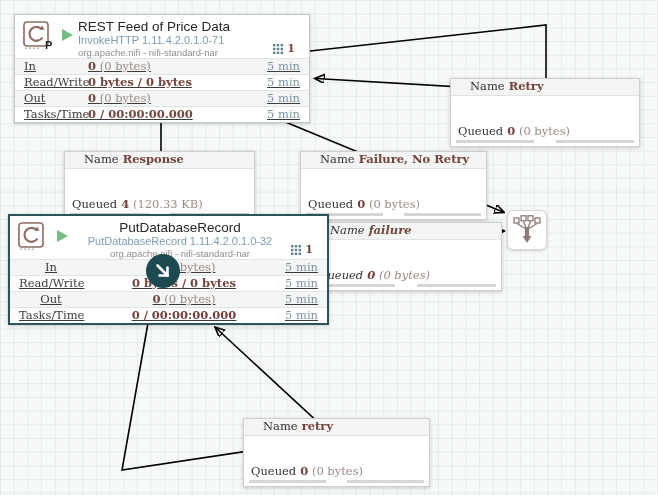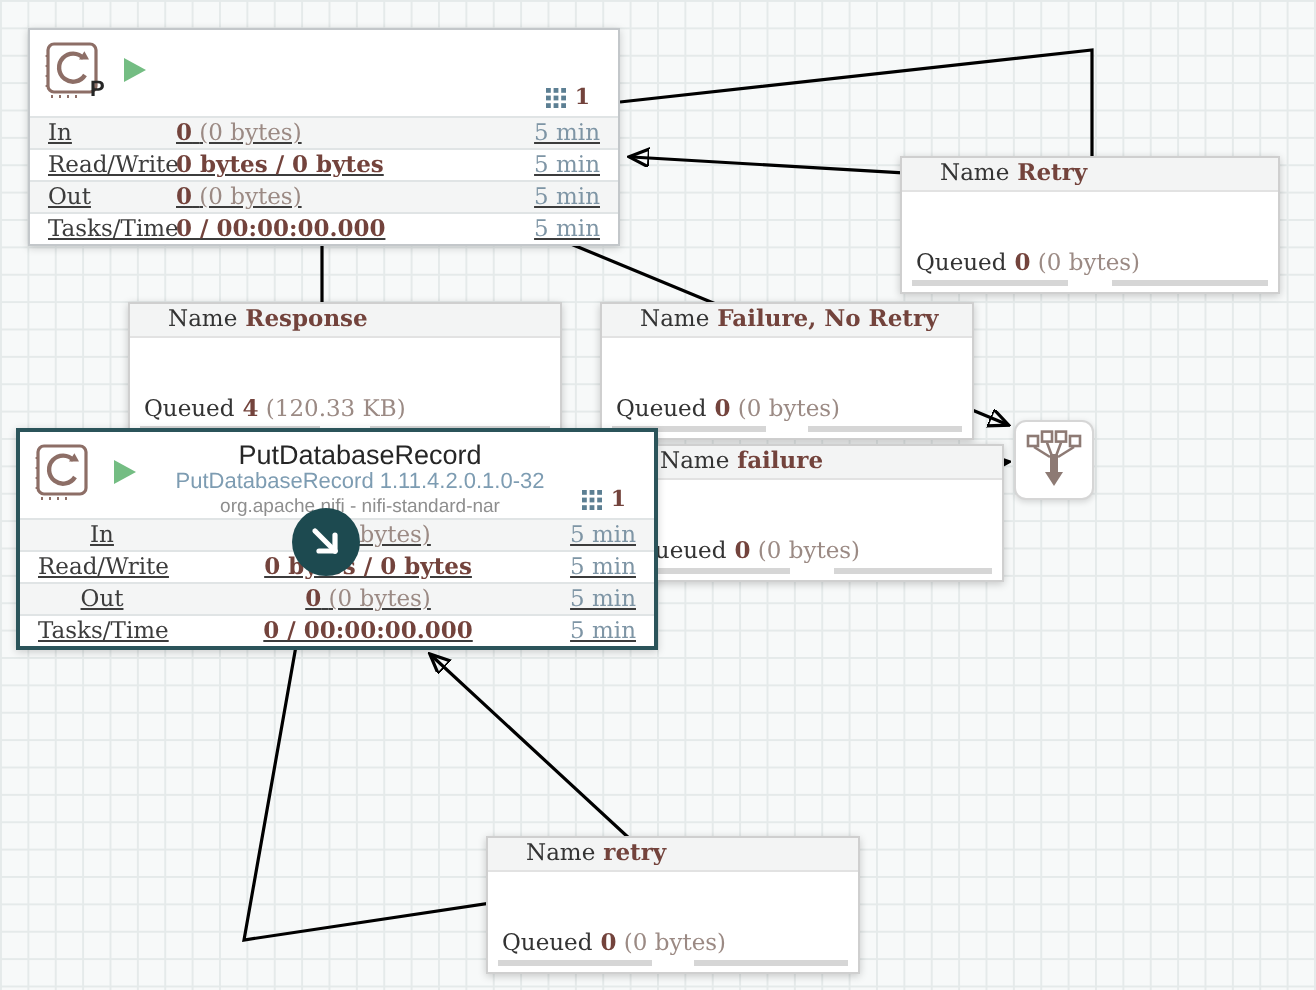--- a/index.html
+++ b/index.html
@@ -109,39 +109,39 @@
 
   <div class="conn-label" style="left:450px;top:78px;width:190px;">
     <div class="conn-name-row"><span class="conn-key">Name</span><span class="conn-val">Retry</span></div>
     <div class="conn-queued-row"><span class="conn-key">Queued</span><span class="conn-count">0</span> <span class="conn-size">(0 bytes)</span></div>
     <div class="conn-bars">
         <span class="bar"></span>
         <span class="bar"></span>
       </div>
   </div>
 
-  <div class="conn-label" style="left:64px;top:151px;width:217px;">
+  <div class="conn-label" style="left:64px;top:151px;width:191px;">
     <div class="conn-name-row"><span class="conn-key">Name</span><span class="conn-val">Response</span></div>
     <div class="conn-queued-row"><span class="conn-key">Queued</span><span class="conn-count">4</span> <span class="conn-size">(120.33 KB)</span></div>
     <div class="conn-bars">
         <span class="bar"></span>
         <span class="bar"></span>
       </div>
   </div>
 
   <div class="conn-label" style="left:300px;top:151px;width:187px;">
     <div class="conn-name-row"><span class="conn-key">Name</span><span class="conn-val">Failure, No Retry</span></div>
     <div class="conn-queued-row"><span class="conn-key">Queued</span><span class="conn-count">0</span> <span class="conn-size">(0 bytes)</span></div>
     <div class="conn-bars">
         <span class="bar"></span>
         <span class="bar"></span>
       </div>
   </div>
 
-  <div class="conn-label" style="left:310px;top:222px;width:192px;">
+  <div class="conn-label" style="left:310px;top:222px;width:192px;font-style:italic;">
     <div class="conn-name-row"><span class="conn-key">Name</span><span class="conn-val">failure</span></div>
     <div class="conn-queued-row"><span class="conn-key">Queued</span><span class="conn-count">0</span> <span class="conn-size">(0 bytes)</span></div>
     <div class="conn-bars">
         <span class="bar"></span>
         <span class="bar"></span>
       </div>
   </div>
 
   <div class="conn-label" style="left:243px;top:418px;width:187px;">
     <div class="conn-name-row"><span class="conn-key">Name</span><span class="conn-val">retry</span></div>
@@ -166,20 +166,25 @@
               <line x1="16" y1="27.5" x2="16" y2="29"></line>
             <line x1="0.8" y1="8" x2="2" y2="8"></line>
               <line x1="0.8" y1="13" x2="2" y2="13"></line>
             <line x1="0.8" y1="18" x2="2" y2="18"></line>
               <line x1="0.8" y1="23" x2="2" y2="23"></line>
           </g>
         </svg>
         <span class="icon-letter">P</span>
       </span>
       <span class="run-triangle"></span>
+      <div class="proc-titles">
+        <div class="proc-title">REST Feed of Price Data</div>
+        <div class="proc-type">InvokeHTTP 1.11.4.2.0.1.0-71</div>
+        <div class="proc-bundle">org.apache.nifi - nifi-standard-nar</div>
+      </div>
       <div class="proc-badge">
         <svg width="10" height="10" viewBox="0 0 10 10">
           <g fill="#5c7f93">
             <rect x="0" y="0" width="2.4" height="2.4"></rect>
               <rect x="3.8" y="0" width="2.4" height="2.4"></rect>
               <rect x="7.6" y="0" width="2.4" height="2.4"></rect>
             <rect x="0" y="3.8" width="2.4" height="2.4"></rect>
               <rect x="3.8" y="3.8" width="2.4" height="2.4"></rect>
               <rect x="7.6" y="3.8" width="2.4" height="2.4"></rect>
             <rect x="0" y="7.6" width="2.4" height="2.4"></rect>

